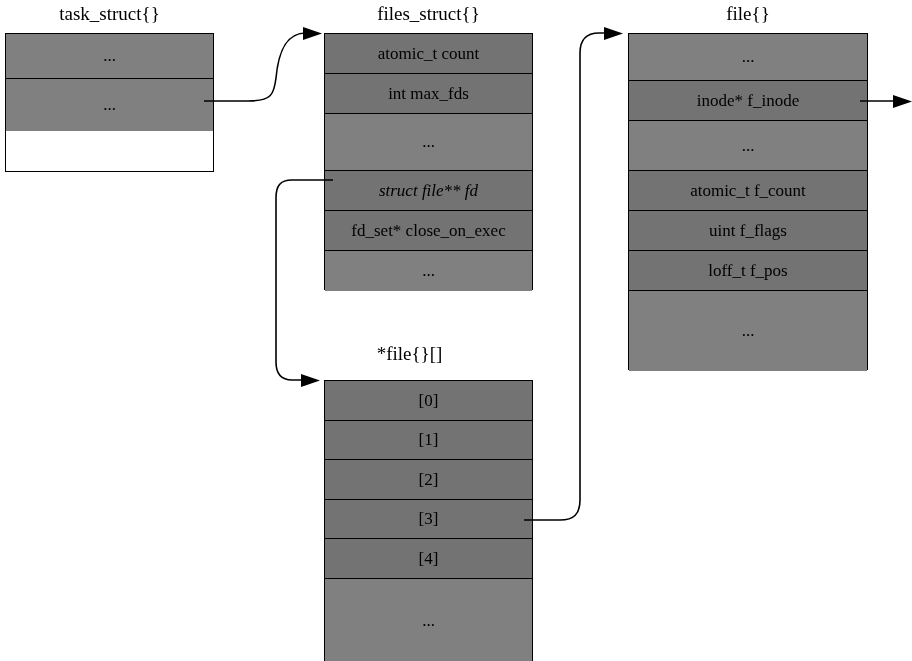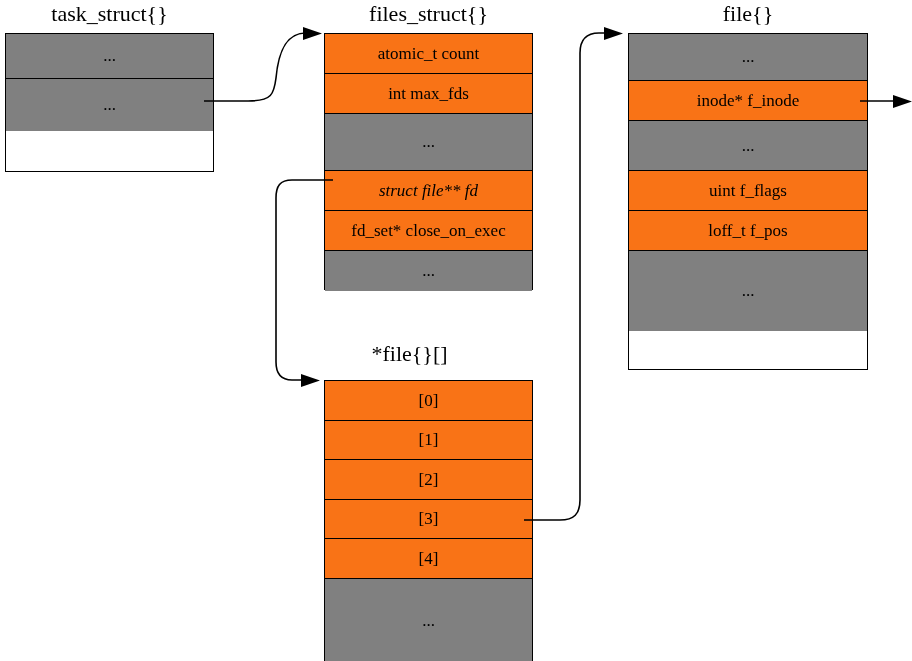--- a/index.html
+++ b/index.html
@@ -17,42 +17,42 @@
   }
   .canvas {
     position: absolute;
     left: 0; top: 0;
     width: 912px;
     height: 661px;
   }
   .struct-title {
     position: absolute;
     text-align: center;
-    font-size: 22px;
+    font-size: 19px;
     line-height: 20px;
     white-space: nowrap;
     color: #000;
   }
   .struct-box {
     position: absolute;
     border: 1.6px solid #000;
     box-sizing: border-box;
     background: #ffffff;
   }
   .row {
     box-sizing: border-box;
     width: 100%;
     display: flex;
     align-items: center;
     justify-content: center;
     font-size: 17px;
     line-height: 18px;
     white-space: nowrap;
     border-bottom: 1.6px solid #000;
-    background: #f97316;
+    background: #737373;
   }
   .row:last-child {
     border-bottom: none;
   }
   .row.gray {
     background: #808080;
   }
   .row .txt {
     display: block;
   }
@@ -142,20 +142,23 @@
     <div class="row gray" style="height:47px;">
       <span class="txt">...</span>
     </div>
     <div class="row" style="height:40px;">
       <span class="txt">inode* f_inode</span>
     </div>
     <div class="row gray" style="height:50px;">
       <span class="txt">...</span>
     </div>
     <div class="row" style="height:40px;">
+      <span class="txt">atomic_t f_count</span>
+    </div>
+    <div class="row" style="height:40px;">
       <span class="txt">uint f_flags</span>
     </div>
     <div class="row" style="height:40px;">
       <span class="txt">loff_t f_pos</span>
     </div>
     <div class="row gray" style="height:80px; border-bottom:none;">
       <span class="txt">...</span>
     </div>
   </div>
 

